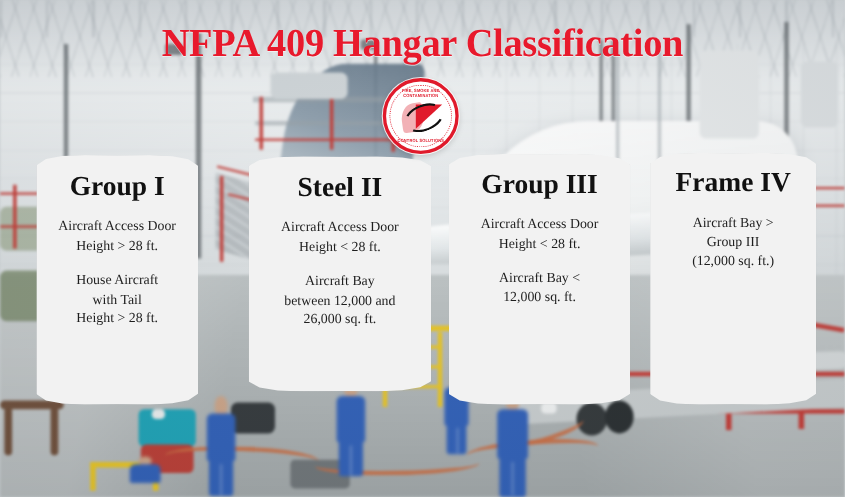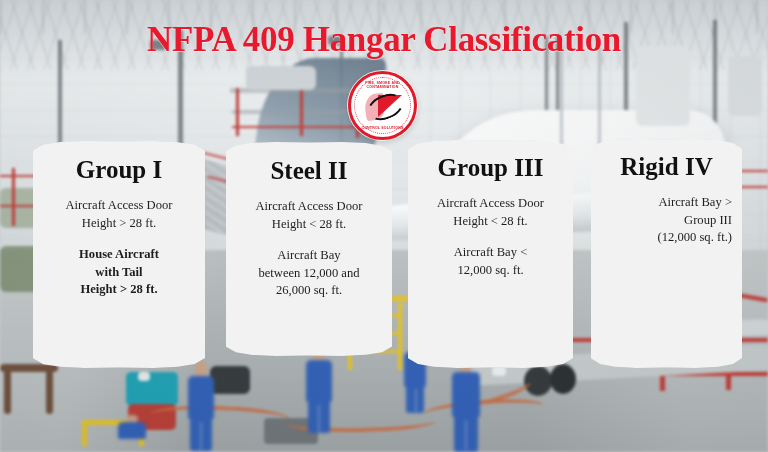--- a/index.html
+++ b/index.html
@@ -213,21 +213,21 @@
   .card-body { margin-top:13px; }
   .card-para {
     font-family:"Liberation Serif", serif;
     font-size:12.6px;
     line-height:17.5px;
     color:#1e1e1e;
     margin-bottom:14px;
   }
   .card-para:last-child { margin-bottom:0; }
 
-  #card1 { left:33px;  top:141px; width:172px; height:227px; padding-top:15px; }
+  #card1 { left:33px;  top:141px; width:147px; height:227px; padding-top:15px; }
   #card2 { left:226px; top:142px; width:166px; height:214px; padding-top:15px; }
   #card3 { left:408px; top:140px; width:165px; height:228px; padding-top:14px; }
   #card4 { left:591px; top:139px; width:151px; height:229px; padding-top:14px; }
 </style>
 </head>
 <body>
 
 <div id="bg">
   <div class="photo-blur">
     <div class="bg-ceiling"></div>
@@ -376,21 +376,21 @@
     <div class="tri"></div>
     <div class="swoosh"></div>
   </div>
 </div>
 
 <div class="card" id="card1">
   <div class="card-title">Group I</div>
   <div class="card-body">
     <div class="card-para" style="white-space: pre-line;">Aircraft Access Door
 Height &gt; 28 ft.</div>
-    <div class="card-para" style="white-space: pre-line; font-weight: bold;">House Aircraft
+    <div class="card-para" style="white-space: pre-line;">House Aircraft
 with Tail
 Height &gt; 28 ft.</div>
   </div>
 </div>
 
 <div class="card" id="card2">
   <div class="card-title">Steel II</div>
   <div class="card-body">
     <div class="card-para" style="white-space: pre-line;">Aircraft Access Door
 Height &lt; 28 ft.</div>
@@ -404,19 +404,19 @@
   <div class="card-title">Group III</div>
   <div class="card-body">
     <div class="card-para" style="white-space: pre-line;">Aircraft Access Door
 Height &lt; 28 ft.</div>
     <div class="card-para" style="white-space: pre-line;">Aircraft Bay &lt;
 12,000 sq. ft.</div>
   </div>
 </div>
 
 <div class="card" id="card4">
-  <div class="card-title">Rigid IV</div>
+  <div class="card-title">Frame IV</div>
   <div class="card-body">
-    <div class="card-para" style="white-space: pre-line; text-align: right;">Aircraft Bay &gt;
+    <div class="card-para" style="white-space: pre-line;">Aircraft Bay &gt;
 Group III
 (12,000 sq. ft.)</div>
   </div>
 </div>
 
 </body></html>

